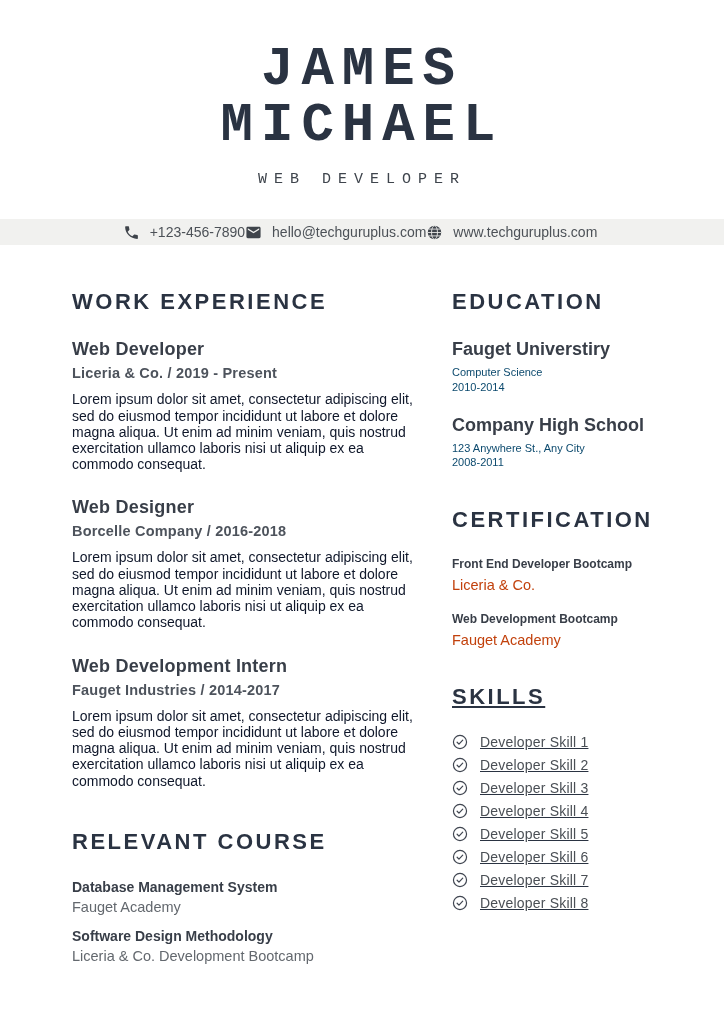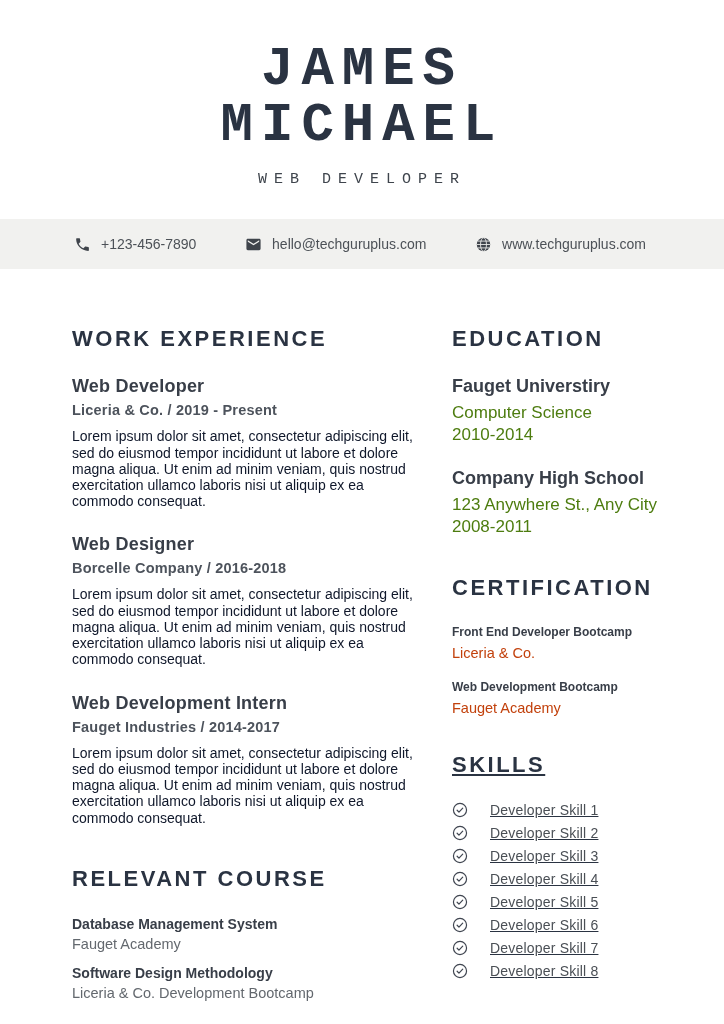--- a/index.html
+++ b/index.html
@@ -27,36 +27,35 @@
   .job-title {
     margin-top: 17px;
     font-size: 15px;
     font-weight: 400;
     letter-spacing: 7px;
     color: #3e444c;
   }
   
   .contact-bar {
     margin-top: 31px;
-    height: 50px;
+    height: 26px;
     background: #f1f1ef;
     display: flex;
     align-items: center;
-    justify-content: space-between;
+    justify-content: center;
     padding: 0 78px 0 74px;
-    gap: 36px;
   }
   .contact-item { display: flex; align-items: center; gap: 10px; }
   .cicon { display: inline-flex; width: 17px; height: 17px; color: #3f444b; }
   .cicon svg { width: 100%; height: 100%; }
   .ctext { font-size: 14px; color: #4c5157; }
   
   .columns {
     display: flex;
-    margin-top: 57px;
+    margin-top: 44px;
     padding: 0 56px 0 72px;
   }
   .col-left { width: 352px; flex: 0 0 352px; }
   .col-right { flex: 1; margin-left: 28px; }
   .section-heading {
     font-size: 22px;
     font-weight: 700;
     letter-spacing: 2.5px;
     color: #2a3342;
     white-space: nowrap;
@@ -85,30 +84,30 @@
     color: #0f172a;
   }
   
   .section-courses { margin-top: 40px; }
   .course { margin-bottom: 13px; }
   .course-name { font-size: 14px; font-weight: 700; color: #383e48; }
   .course-provider { margin-top: 4px; font-size: 14.5px; color: #63686e; }
   
   .school { margin-bottom: 21px; }
   .school-name { font-size: 18px; font-weight: 700; color: #383e48; }
-  .school-detail { margin-top: 5px; font-size: 17px; line-height: 1.3; color: #4d7c0f; }
+  .school-detail { margin-top: 5px; font-size: 11px; line-height: 1.3; color: #0c4a6e; }
   
   .section-cert { margin-top: 37px; }
   .cert { margin-bottom: 19px; }
   .cert-name { font-size: 12px; font-weight: 700; color: #383e48; line-height: 1.25; max-width: 200px; }
   .cert-provider { margin-top: 5px; font-size: 14.5px; color: #c2410c; }
   
   .section-skills { margin-top: 36px; text-decoration: underline; }
   .skill-list { list-style: none; }
-  .skill-item { display: flex; align-items: center; gap: 22px; margin-bottom: 7px; }
+  .skill-item { display: flex; align-items: center; gap: 12px; margin-bottom: 7px; }
   .skill-icon { display: inline-flex; width: 16px; height: 16px; color: #3f4550; }
   .skill-icon svg { width: 100%; height: 100%; }
   .skill-label { font-size: 14px; color: #4a4f55; letter-spacing: 0.2px; }
 </style>
 </head>
 <body>
 
 <div class="page">
 
   <header class="header">

